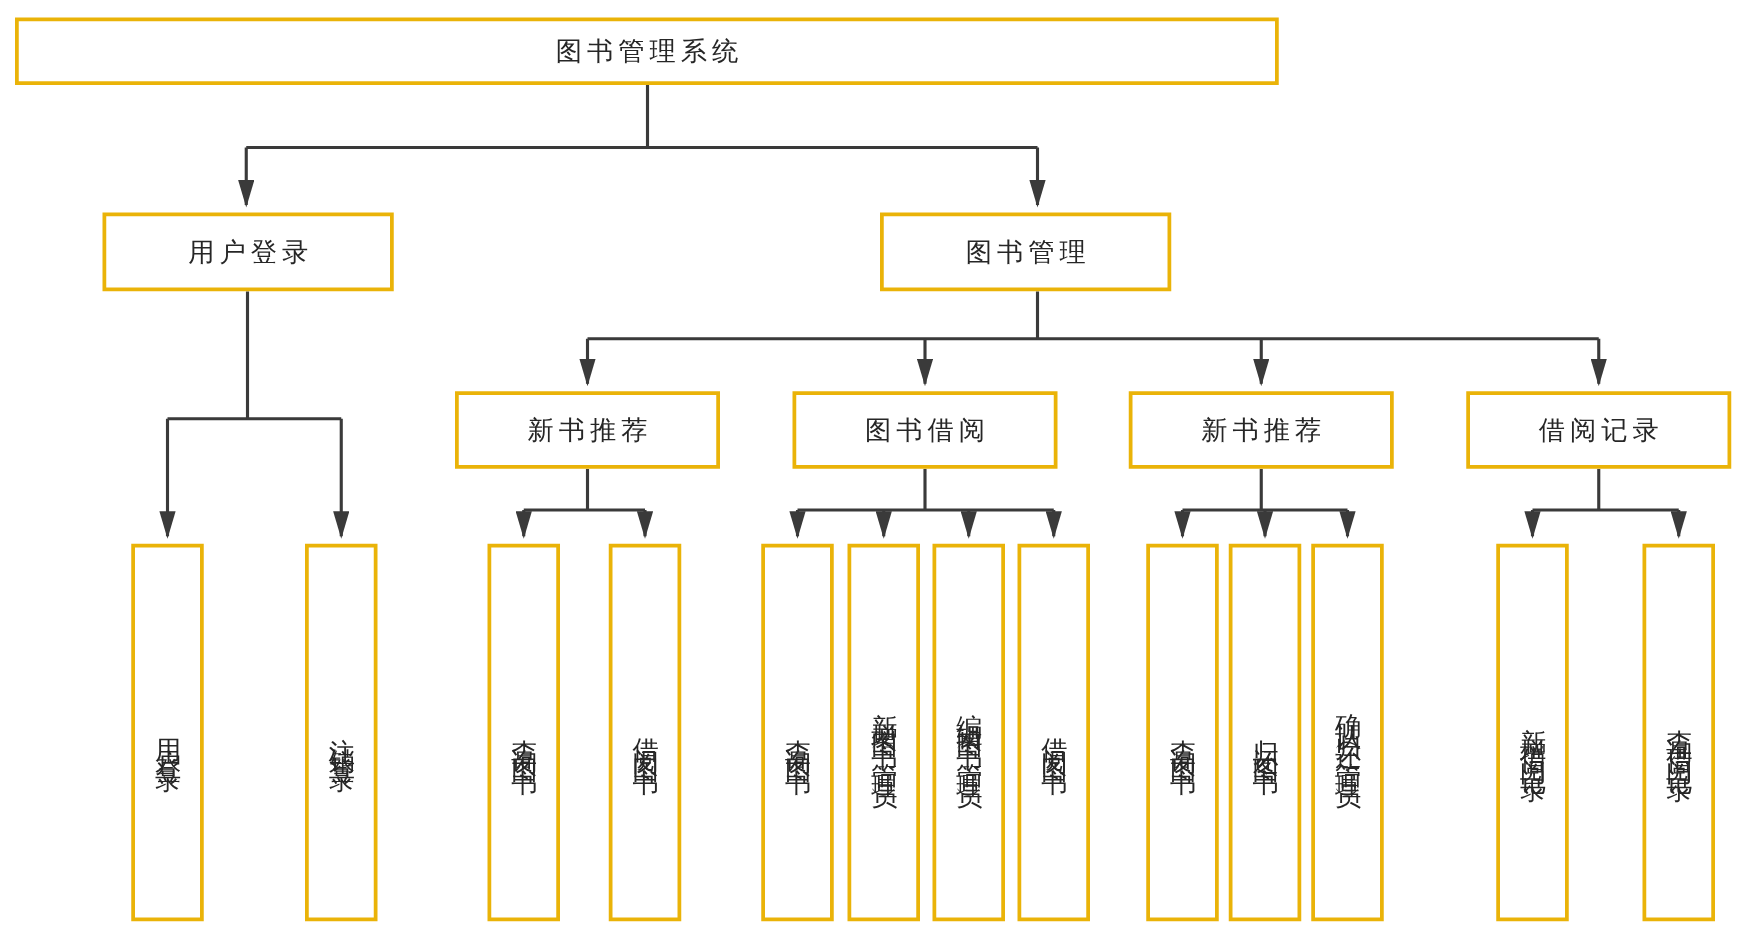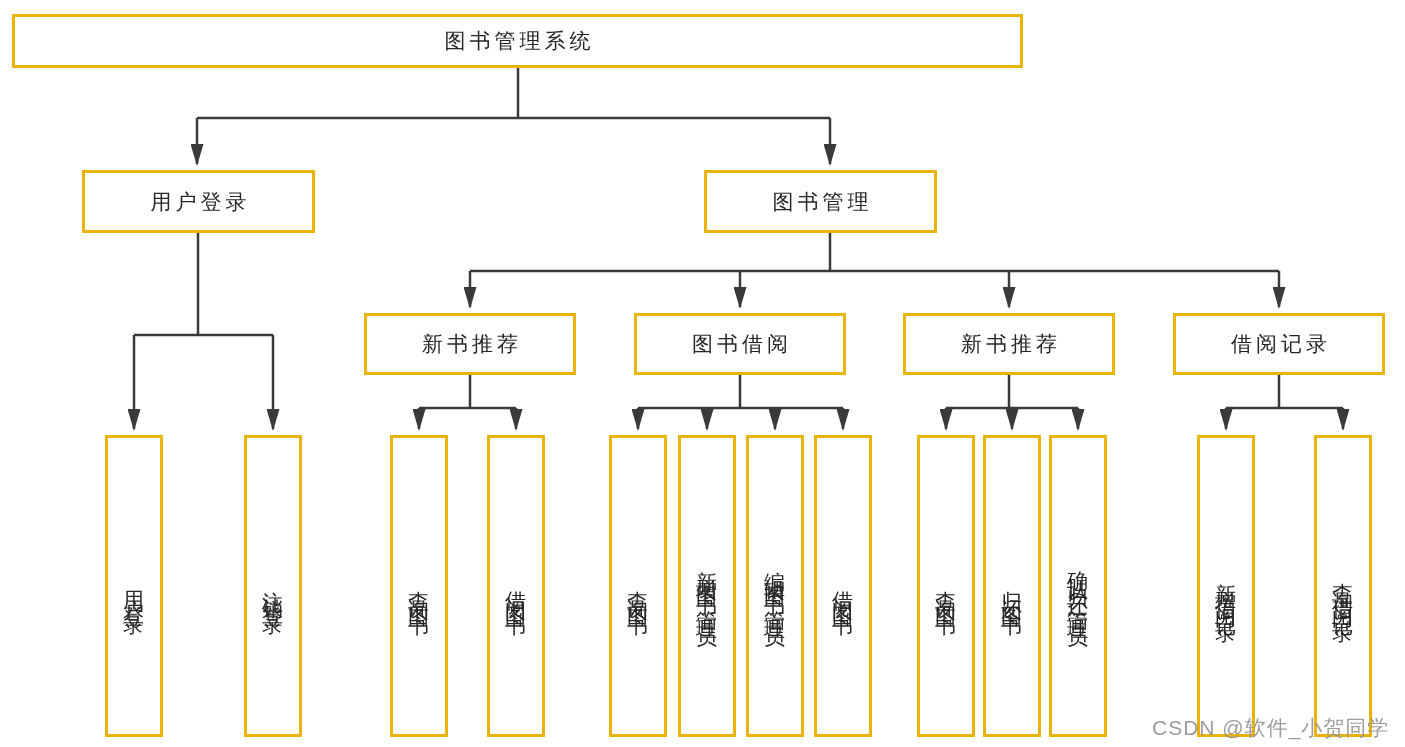--- a/index.html
+++ b/index.html
@@ -172,15 +172,14 @@
   <div class="node node-leaf l11">
     <span class="vtext">确认归还（管理员）</span>
   </div>
   <div class="node node-leaf l12">
     <span class="vtext">新增借阅记录</span>
   </div>
   <div class="node node-leaf l13">
     <span class="vtext">查询借阅记录</span>
   </div>
 
-  <div id="watermark">CSDN @软件_小贺同学</div>
 
 </div>
 
 </body></html>

